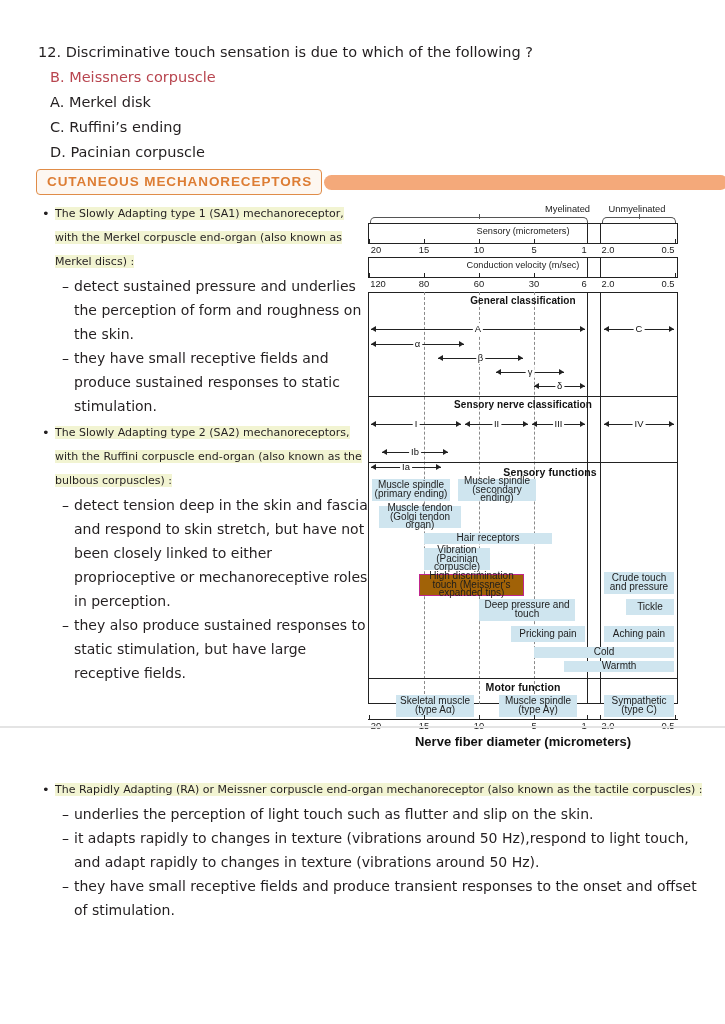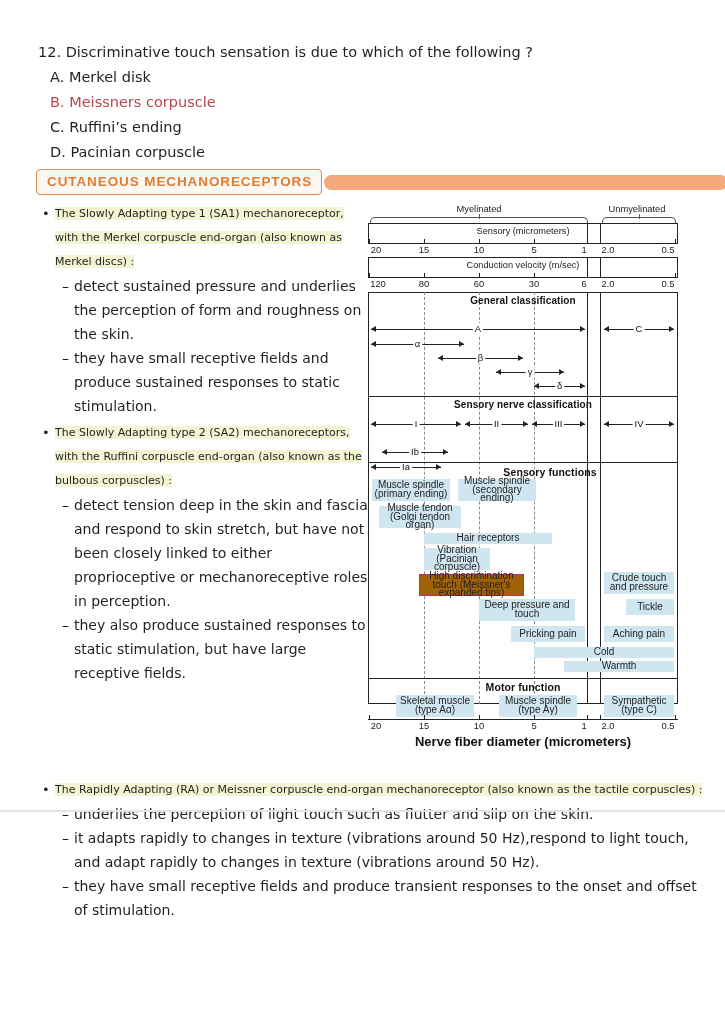--- a/index.html
+++ b/index.html
@@ -4,21 +4,21 @@
 <style>
   html,body{margin:0;padding:0;}
   body{
     width:725px;height:1024px;
     background:#ffffff;
     font-family:"DejaVu Sans", sans-serif;
     position:relative;
     overflow:hidden;
   }
   
-  #page{position:relative;width:725px;height:812px;}
+  #page{position:relative;width:725px;height:728px;}
   .page-border-bottom{
     position:absolute;left:0;bottom:0;width:725px;height:2px;background:#e4e4e4;
   }
 
   
   .qblock{position:absolute;left:38px;top:40px;width:660px;}
   .q-line{
     font-family:"DejaVu Sans", sans-serif;
     font-size:14.5px;color:#231f20;line-height:25px;white-space:nowrap;
   }
@@ -118,22 +118,22 @@
     position:absolute;width:100%;text-align:center;font-size:13px;font-weight:700;color:#111;
   }
 </style>
 </head>
 <body>
 
 <div id="page">
 
   <div class="qblock">
     <div class="q-line q-stem">12. Discriminative touch sensation is due to which of the following ?</div>
+    <div class="q-line q-opt answer">B. Meissners corpuscle</div>
     <div class="q-line q-opt">A. Merkel disk</div>
-    <div class="q-line q-opt answer">B. Meissners corpuscle</div>
     <div class="q-line q-opt">C. Ruffini’s ending</div>
     <div class="q-line q-opt">D. Pacinian corpuscle</div>
   </div>
 
   <div class="sec-head-wrap">
     <div class="sec-tab"></div>
     <div class="sec-box">
       <div class="sec-box-label">CUTANEOUS MECHANORECEPTORS</div>
     </div>
   </div>
@@ -188,21 +188,21 @@
       </div>
       <div class="sub-item">
         <span class="sub-dash">–</span>
         <div class="sub-text">they have small receptive fields and produce transient responses to the onset and offset of stimulation.</div>
       </div>
     </div>
   </div>
 
   <div id="figure">
 
-    <div class="brace-label" style="left:0px;top:0px;width:222px;">Myelinated</div>
+    <div class="brace-label" style="left:0px;top:0px;width:222px;text-align:right;">Myelinated</div>
     <div class="brace" style="left:2px;top:13px;width:218px;"></div>
 
     <div class="brace-label" style="left:228px;top:0px;width:82px;">Unmyelinated</div>
     <div class="brace" style="left:234px;top:13px;width:74px;"></div>
 
     <div class="frame" style="top:19px;width:310px;height:20px;border-bottom:none;"></div>
     <div class="axis-title" style="top:22px;">Sensory (micrometers)</div>
     <div class="hline" style="left:0;top:39px;width:310px;"></div>
     <div class="vline" style="left:219px;top:19px;height:20px;"></div>
     <div class="vline" style="left:232px;top:19px;height:20px;"></div>

